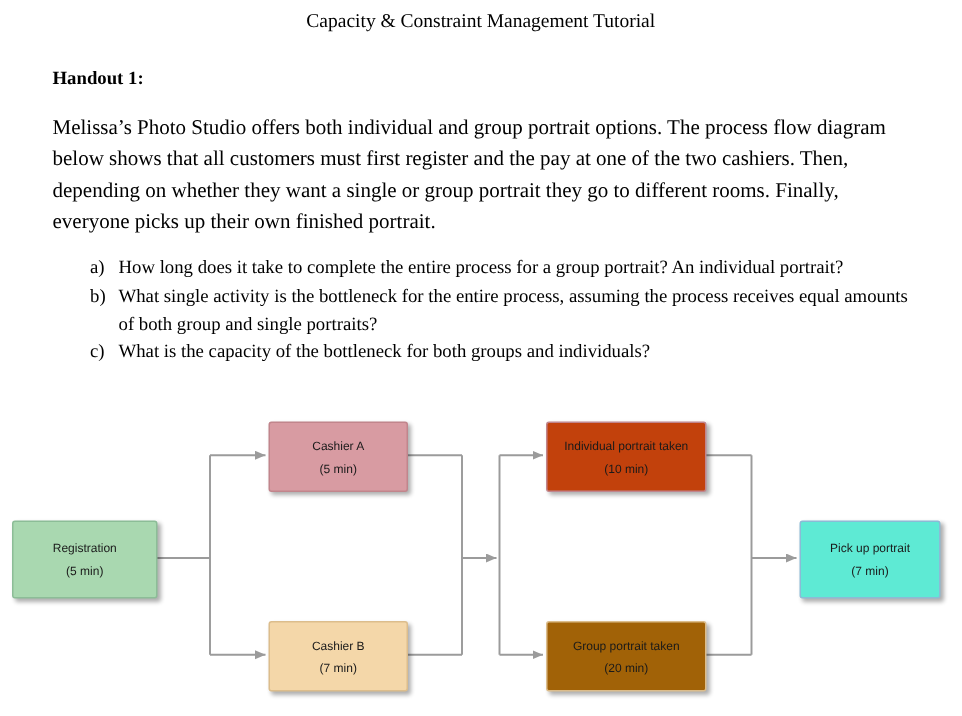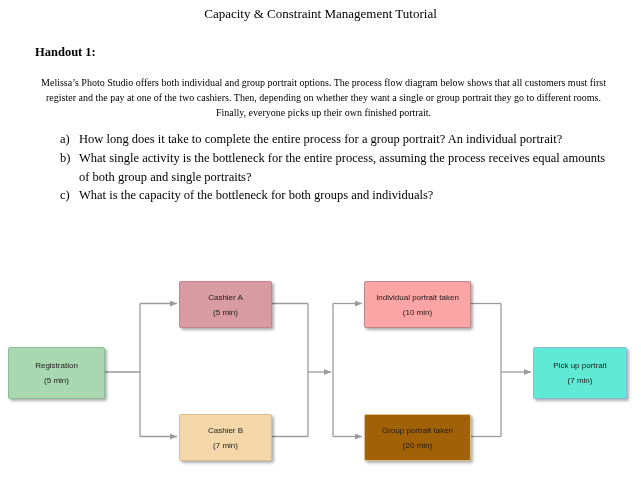--- a/index.html
+++ b/index.html
@@ -17,23 +17,22 @@
     font-weight:normal;
     font-size:13px;
   }
   .handout-label{
     margin:23px 0 0 35px;
     font-weight:bold;
     font-size:12.5px;
   }
   .intro{
     margin:15px 29px 0 35px;
-    font-size:10px;
+    font-size:14px;
     line-height:1.5;
-    text-align:center;
   }
   .questions{
     margin:10px 29px 0 60px;
     font-size:12.5px;
     line-height:1.5;
   }
   .question{
     display:flex;
     align-items:flex-start;
   }
@@ -131,21 +130,21 @@
   <div class="node" style="left: 179px; top: 281px; width: 91px; height: 45px; background-color: rgb(216, 155, 162); border-color: rgb(193, 133, 140); justify-content: center;">
     <span class="node-label">Cashier A</span>
     <span class="node-duration">(5 min)</span>
   </div>
 
   <div class="node" style="left: 179px; top: 414px; width: 91px; height: 45px; background-color: rgb(244, 215, 169); border-color: rgb(220, 189, 140);">
     <span class="node-label">Cashier B</span>
     <span class="node-duration">(7 min)</span>
   </div>
 
-  <div class="node" style="left: 364px; top: 281px; width: 105px; height: 45px; background-color: #fca5a5; border-color: rgb(193, 133, 140);">
+  <div class="node" style="left: 364px; top: 281px; width: 105px; height: 45px; background-color: #c2410c; border-color: rgb(193, 133, 140);">
     <span class="node-label">Individual portrait taken</span>
     <span class="node-duration">(10 min)</span>
   </div>
 
   <div class="node" style="left: 364px; top: 414px; width: 105px; height: 45px; background-color: #a16207; border-color: rgb(220, 189, 140);">
     <span class="node-label">Group portrait taken</span>
     <span class="node-duration">(20 min)</span>
   </div>
 
   <div class="node" style="left: 533px; top: 347px; width: 92px; height: 50px; background-color: #5eead4; border-color: rgb(139, 187, 214);">

